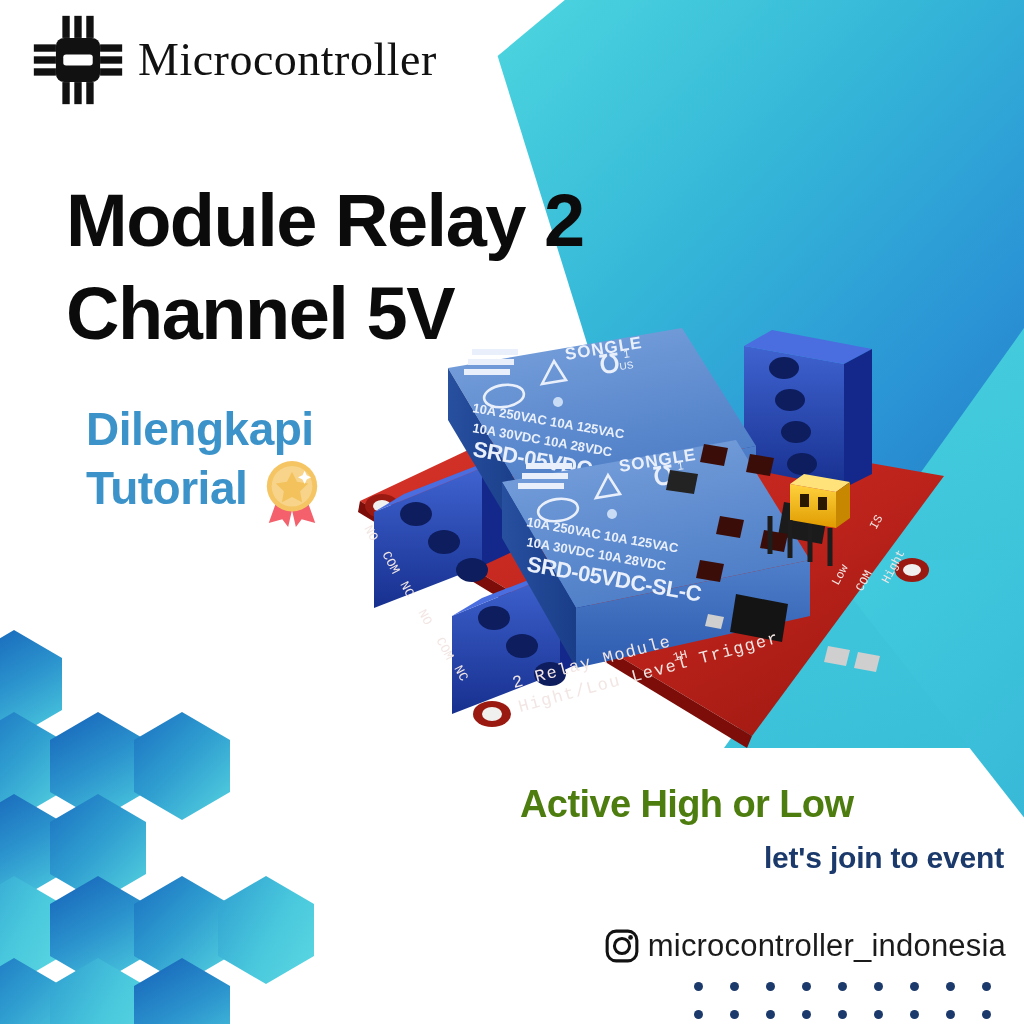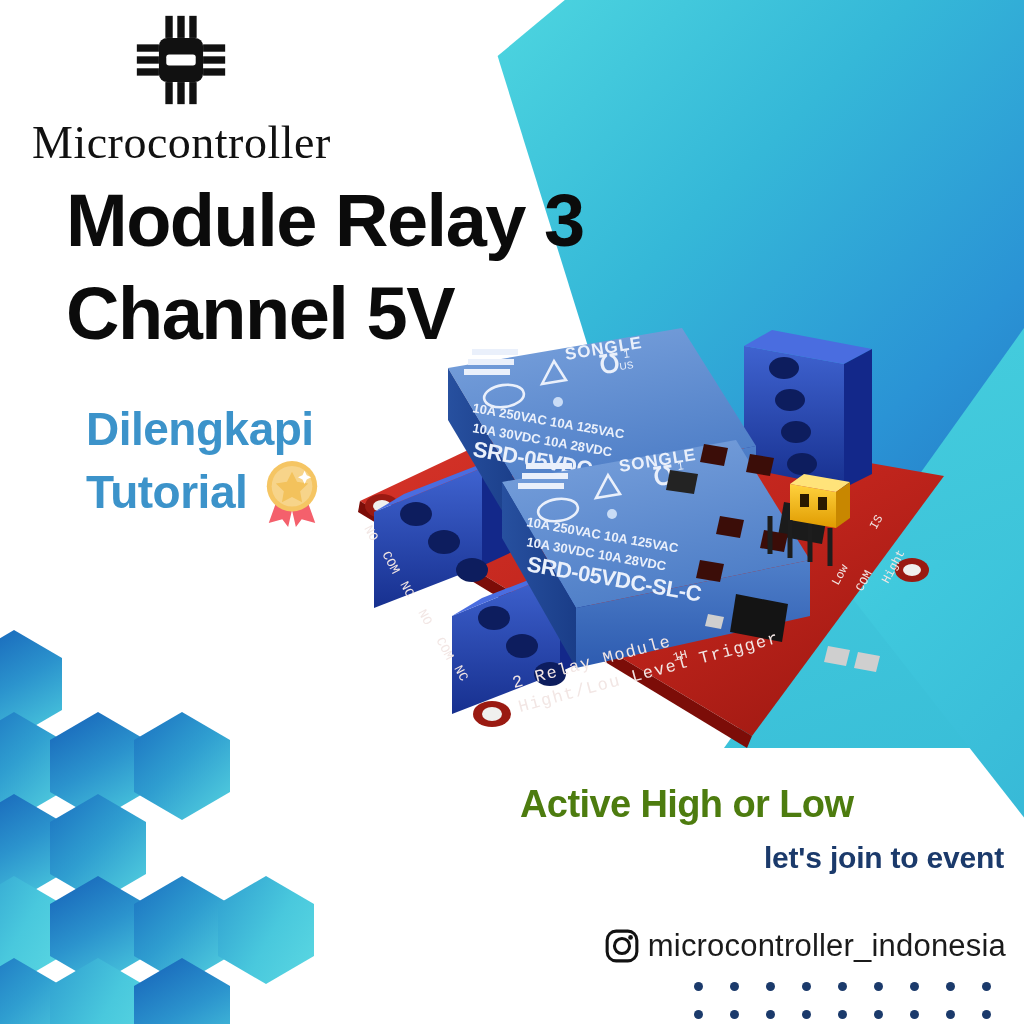--- a/index.html
+++ b/index.html
@@ -27,21 +27,21 @@
   .hive{position:absolute;left:-70px;bottom:-40px;width:420px;height:470px;}
   .hex{
     position:absolute;width:96px;height:108px;
     clip-path:polygon(50% 0,100% 26%,100% 74%,50% 100%,0 74%,0 26%);
   }
   .hx-a{background:linear-gradient(135deg,#1a6fc0 0%,#2f9ed0 48%,#56d4e0 100%);}
   .hx-b{background:linear-gradient(120deg,#2f9ed0 0%,#49c8dd 55%,#5bd8e2 100%);}
   .hx-c{background:linear-gradient(150deg,#1560b8 0%,#2b93cd 50%,#4ecfdf 100%);}
 
   
-  .logo{position:absolute;left:32px;top:14px;display:flex;align-items:center;gap:14px;flex-direction:column;}
+  .logo{position:absolute;left:32px;top:14px;display:flex;align-items:center;gap:14px;}
   .logo-mark{width:92px;height:92px;flex:none;}
   .logo-text{display:flex;flex-direction:column;line-height:.99;}
   .logo-text span{
     font-family:"Liberation Serif",serif;font-weight:400;font-size:46px;color:#111;
     letter-spacing:.5px;
   }
 
   
   .headline{
     position:absolute;left:66px;top:183px;width:600px;
@@ -49,21 +49,21 @@
     letter-spacing:-1.5px;
   }
   .headline .l2{display:block;margin-top:16px;}
 
   .subhead{
     position:absolute;left:72px;top:400px;width:330px;
     font-weight:700;font-size:46px;line-height:1.28;color:#3c93ca;
     letter-spacing:-.5px;
     margin-left:14px;
   }
-  .subhead .row{display:flex;align-items:center;gap:14px;}
+  .subhead .row{display:flex;align-items:flex-start;gap:14px;}
   .medal{width:62px;height:68px;flex:none;}
 
   
   .product{position:absolute;left:352px;top:316px;width:600px;height:460px;}
 
   
   .tagline{
     position:absolute;left:520px;top:780px;width:470px;
     font-weight:700;font-size:38px;line-height:1.28;color:#4d7c0f;
     letter-spacing:-.6px;
@@ -130,21 +130,21 @@
         <rect x="74" y="46" width="24" height="8"></rect>
         <rect x="74" y="59" width="24" height="8"></rect>
       </g>
     </svg>
     <div class="logo-text">
       <span>Microcontroller</span>
     </div>
   </div>
 
   <div class="headline">
-    <span class="l1">Module Relay 3</span>
+    <span class="l1">Module Relay 2</span>
     <span class="l2">Channel 5V</span>
   </div>
 
   <div class="subhead">
     <div>Dilengkapi</div>
     <div class="row">
       <div>Tutorial</div>
       <svg class="medal" viewBox="0 0 64 70">
         <path d="M18 38 L8 66 L22 62 L28 70 L34 44 Z" fill="#f4606c"></path>
         <path d="M46 38 L56 66 L42 62 L36 70 L30 44 Z" fill="#f4606c"></path>

